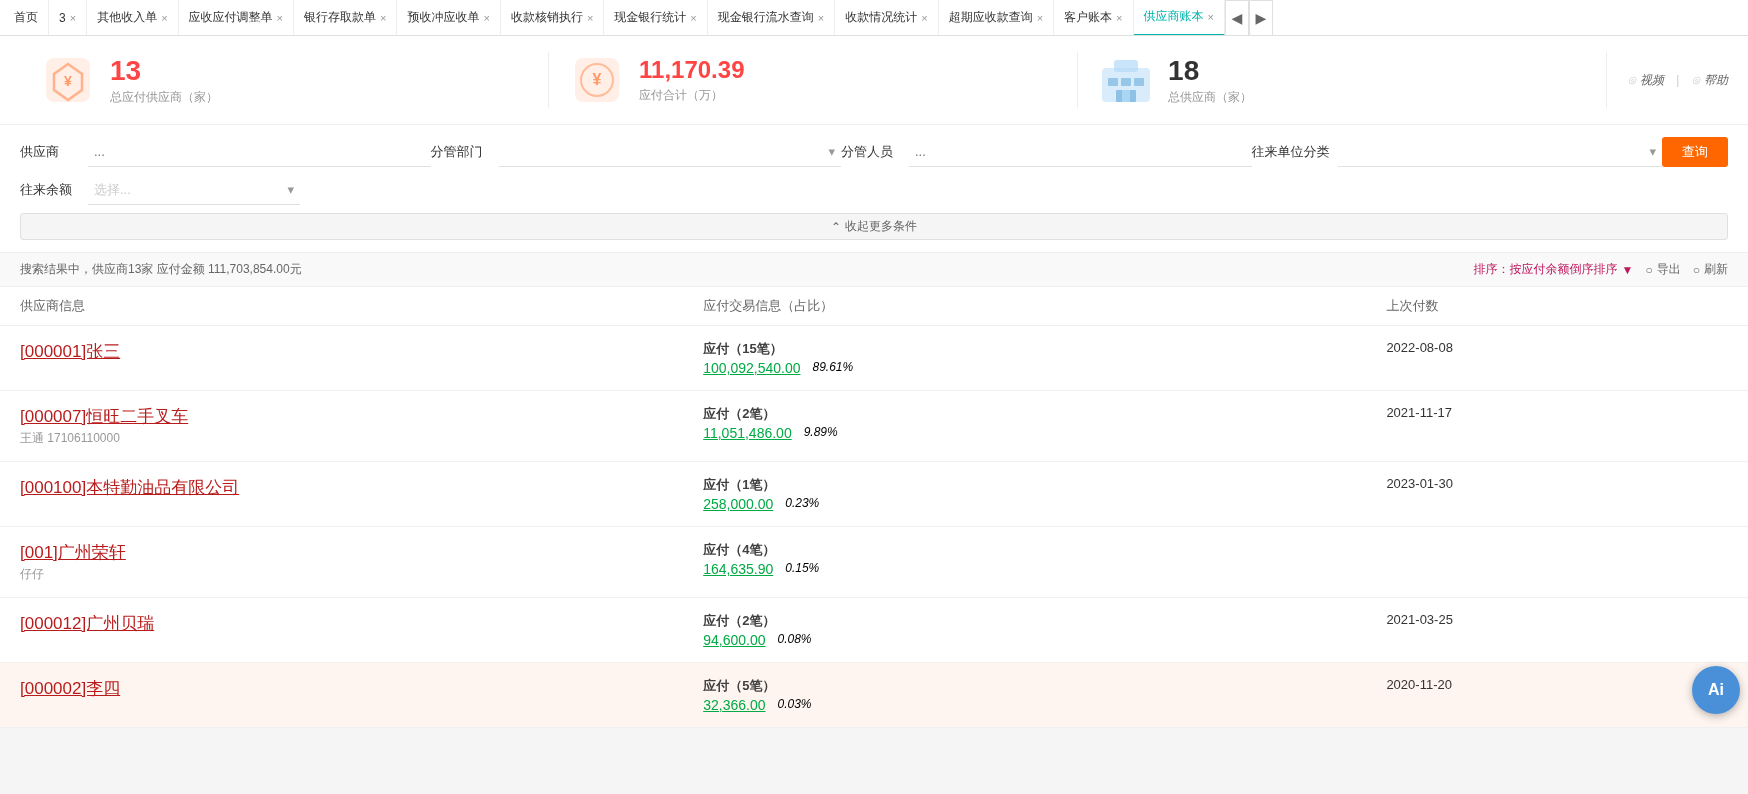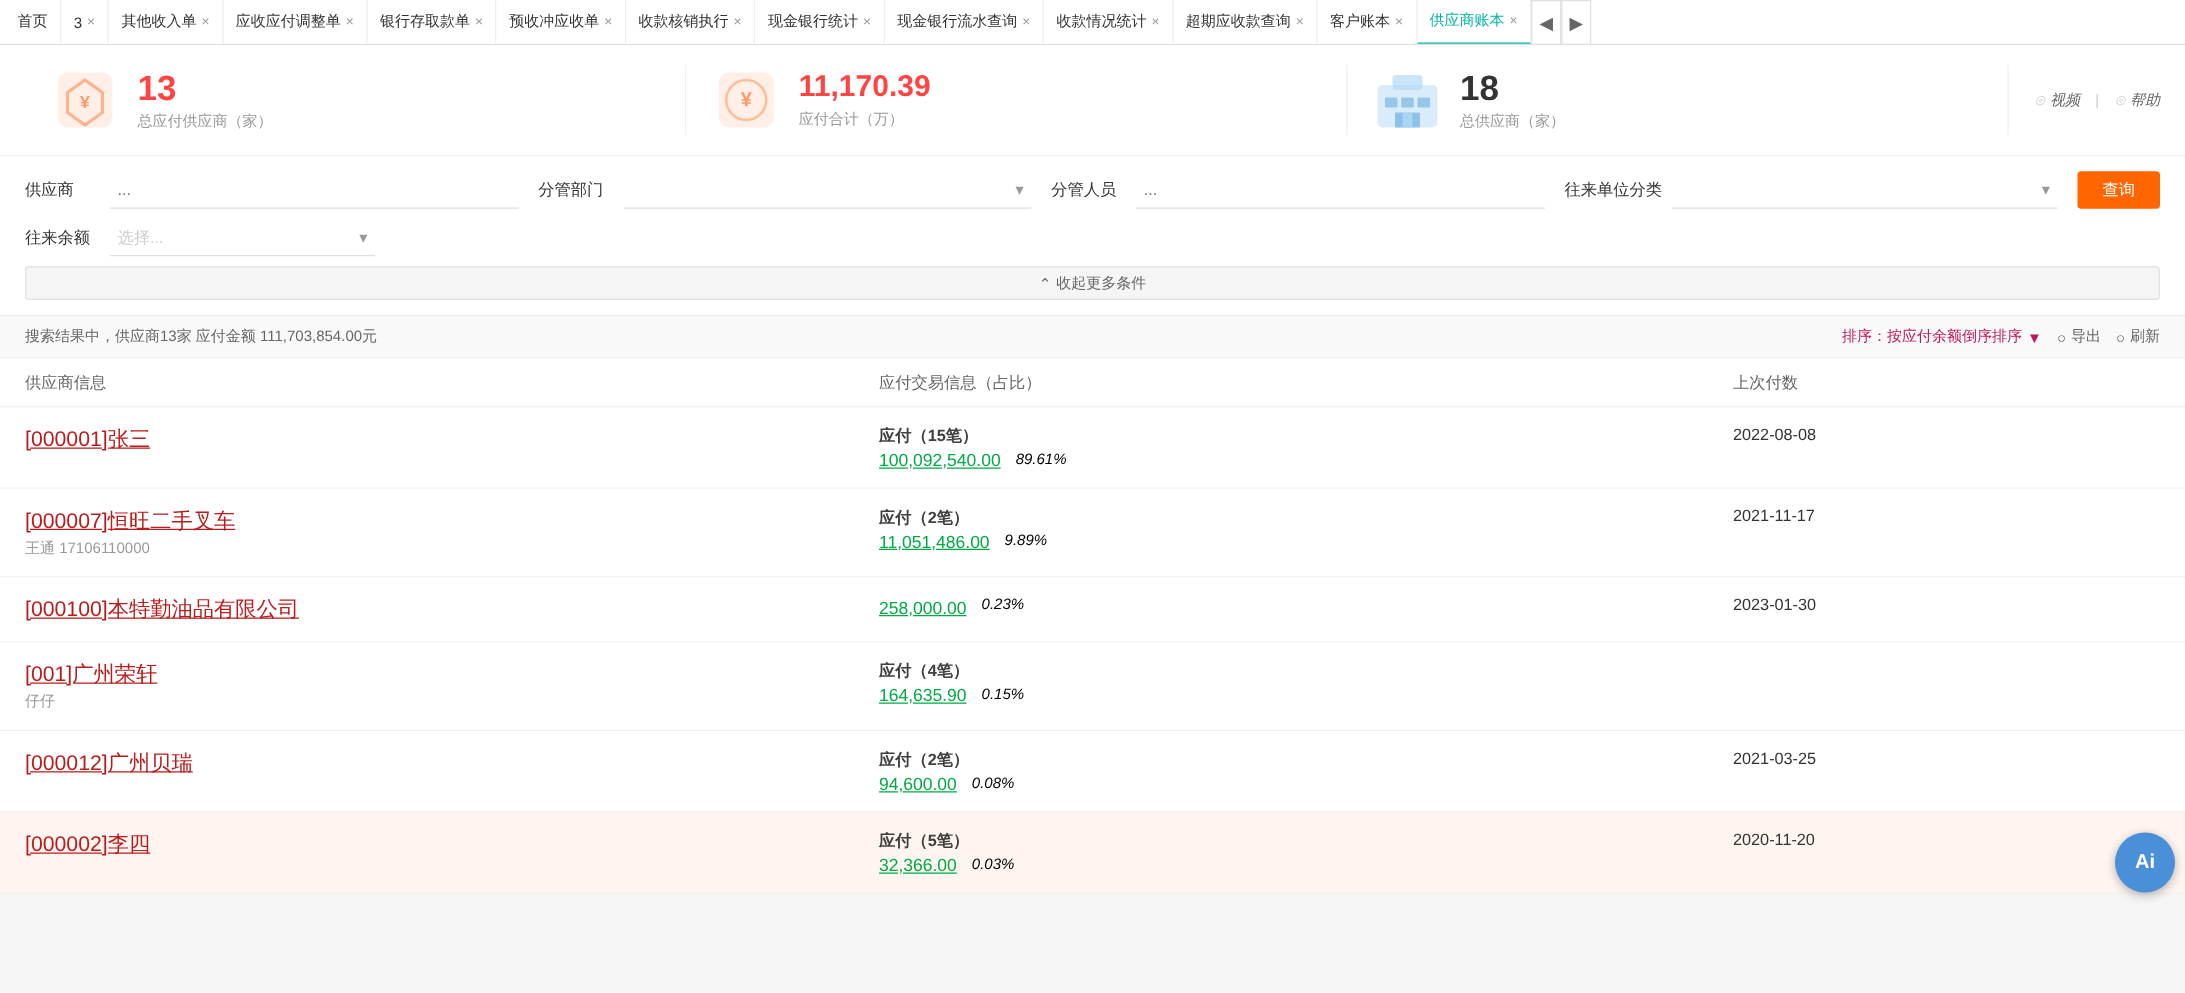--- a/index.html
+++ b/index.html
@@ -90,21 +90,20 @@
 
     
     .filter-area {
       background: #fff;
       padding: 12px 20px;
       border-bottom: 1px solid #eee;
     }
     .filter-row {
       display: flex;
       align-items: center;
-      gap: 16px;
       margin-bottom: 8px;
     }
     .filter-row:last-child { margin-bottom: 0; }
     .filter-item {
       display: flex;
       align-items: center;
       gap: 8px;
       flex: 1;
     }
     .filter-label {
@@ -474,21 +473,22 @@
     <div>
       <span class="last-pay-date">2021-11-17</span>
     </div>
   </div>
 
   <div class="table-row">
     <div>
       <a class="supplier-link">[000100]本特勤油品有限公司</a>
     </div>
     <div>
-      <div style="display:flex; ">
+      <div class="transaction-label">应付（1笔）</div>
+      <div style="display:flex; align-items:center;">
         <a class="transaction-amount">258,000.00</a>
         <span class="transaction-pct">0.23%</span>
       </div>
     </div>
     <div>
       <span class="last-pay-date">2023-01-30</span>
     </div>
   </div>
 
   <div class="table-row">

